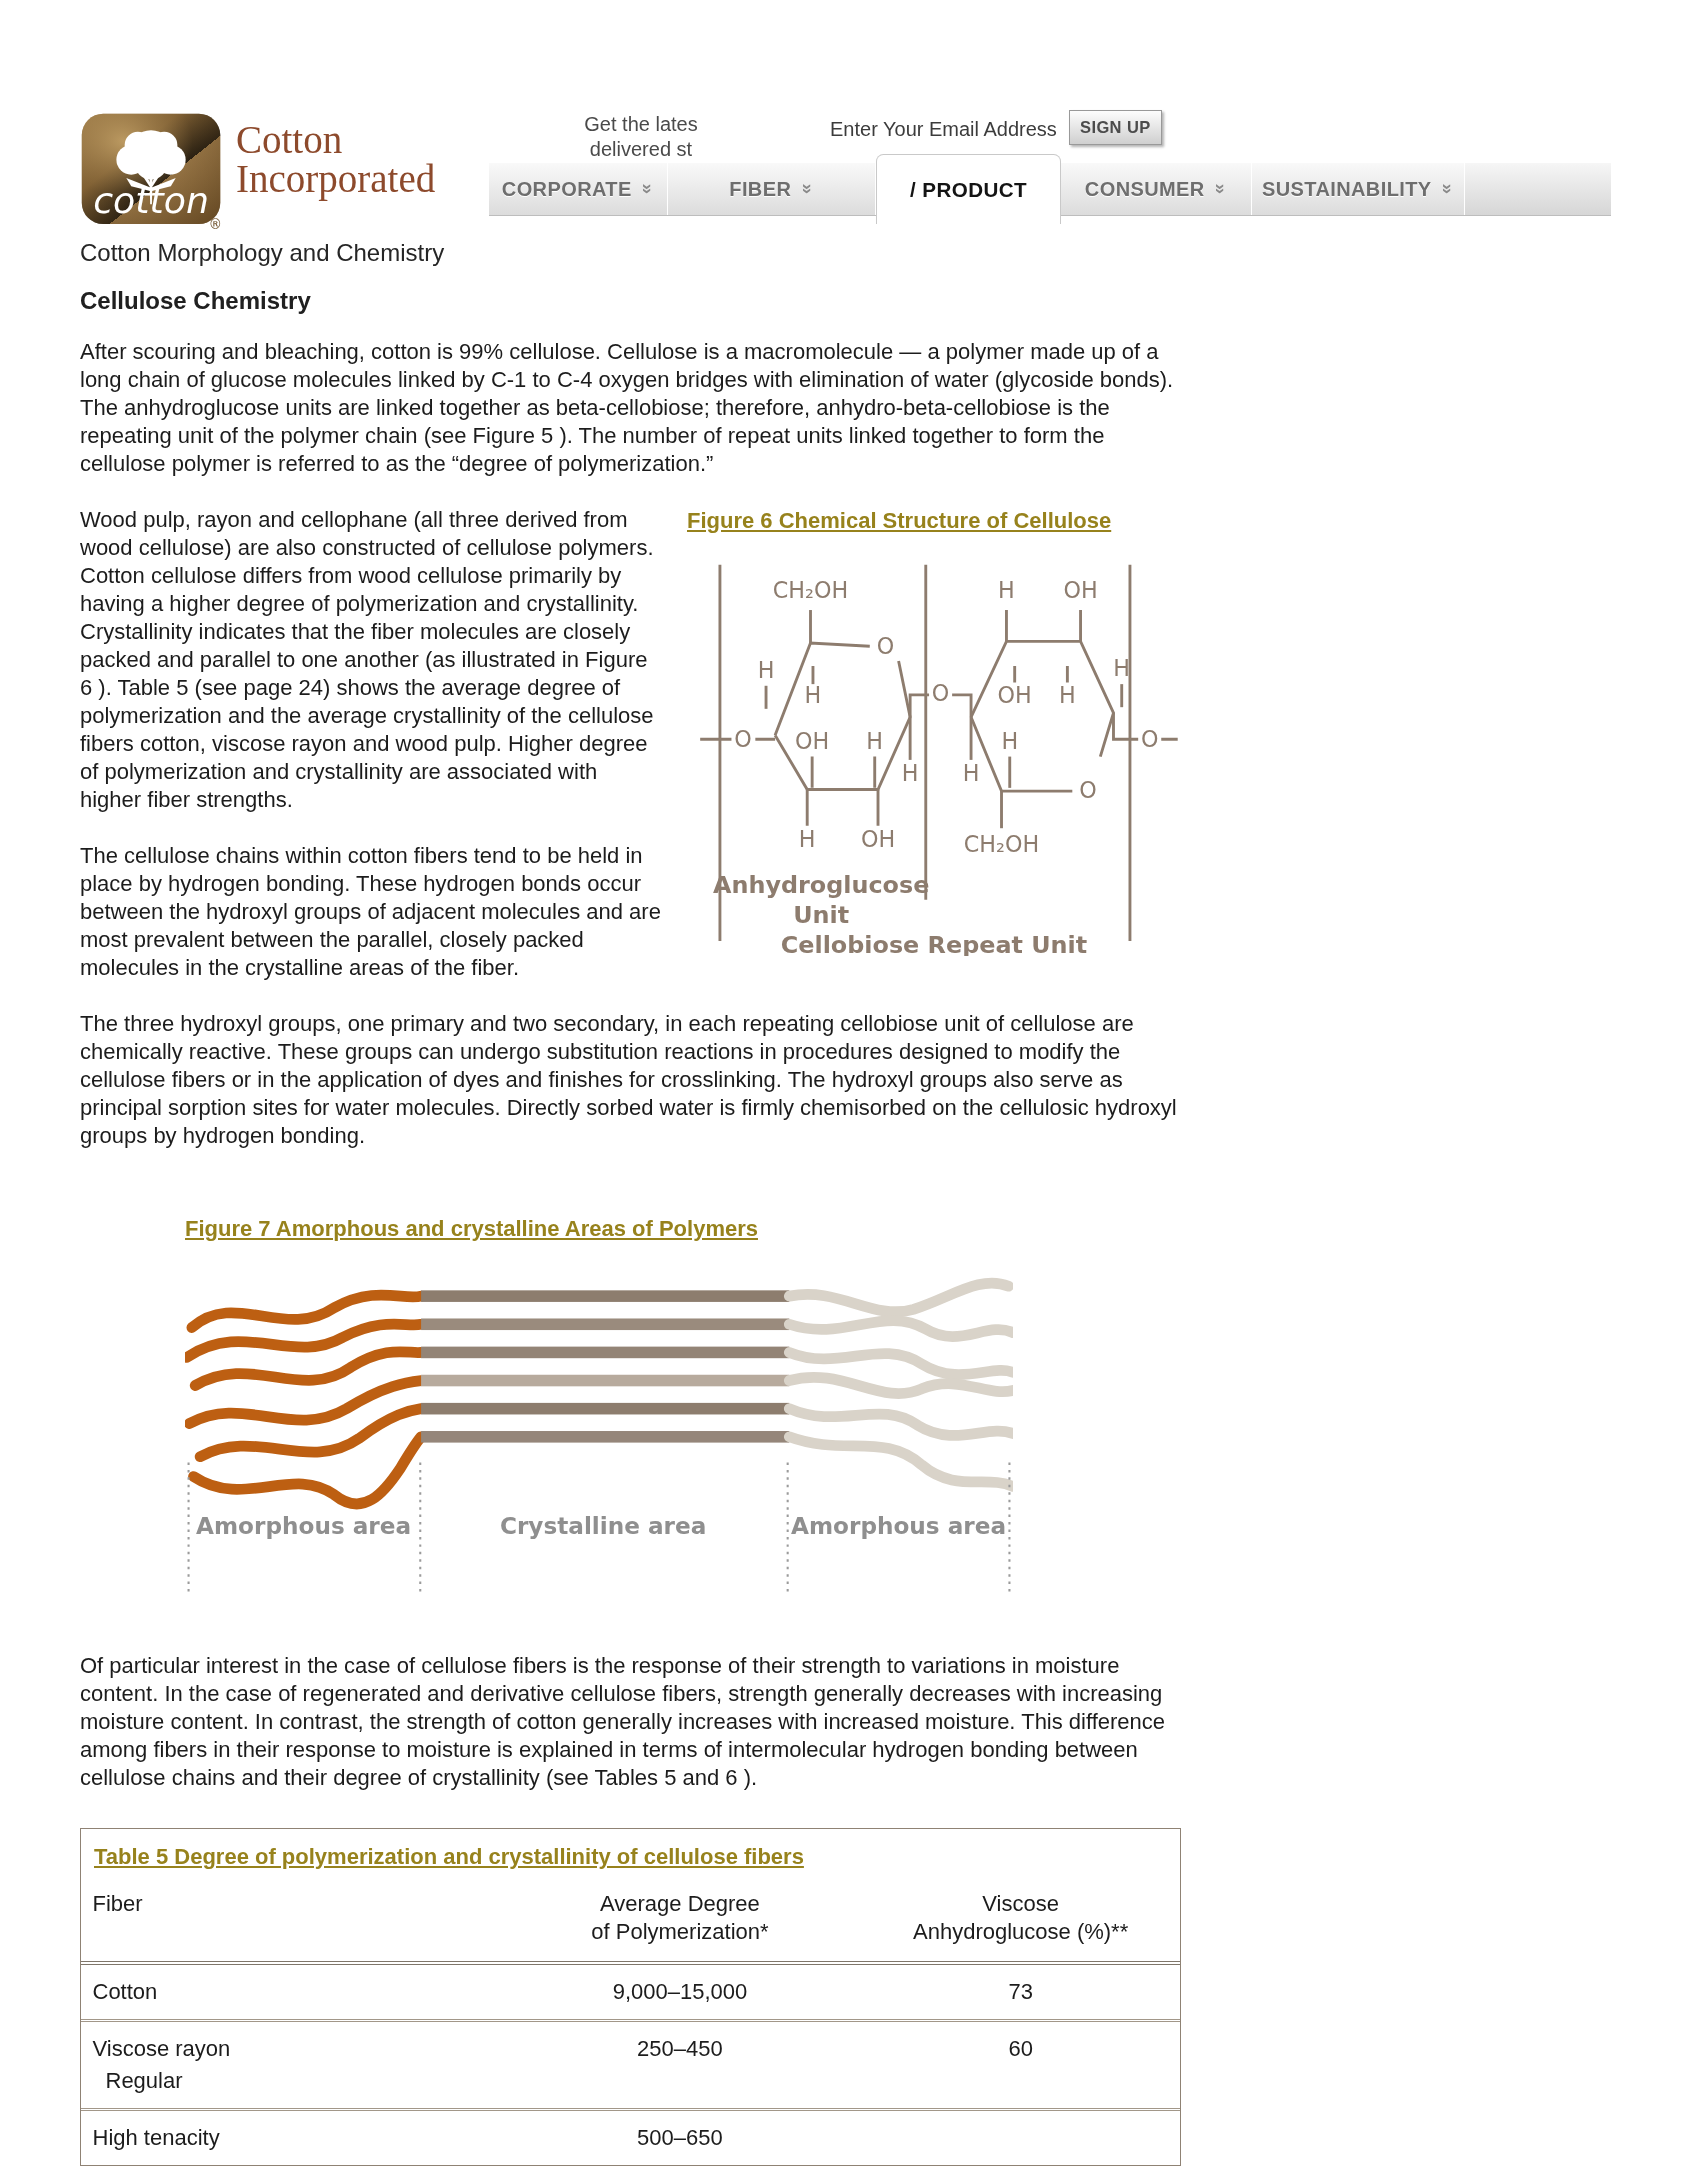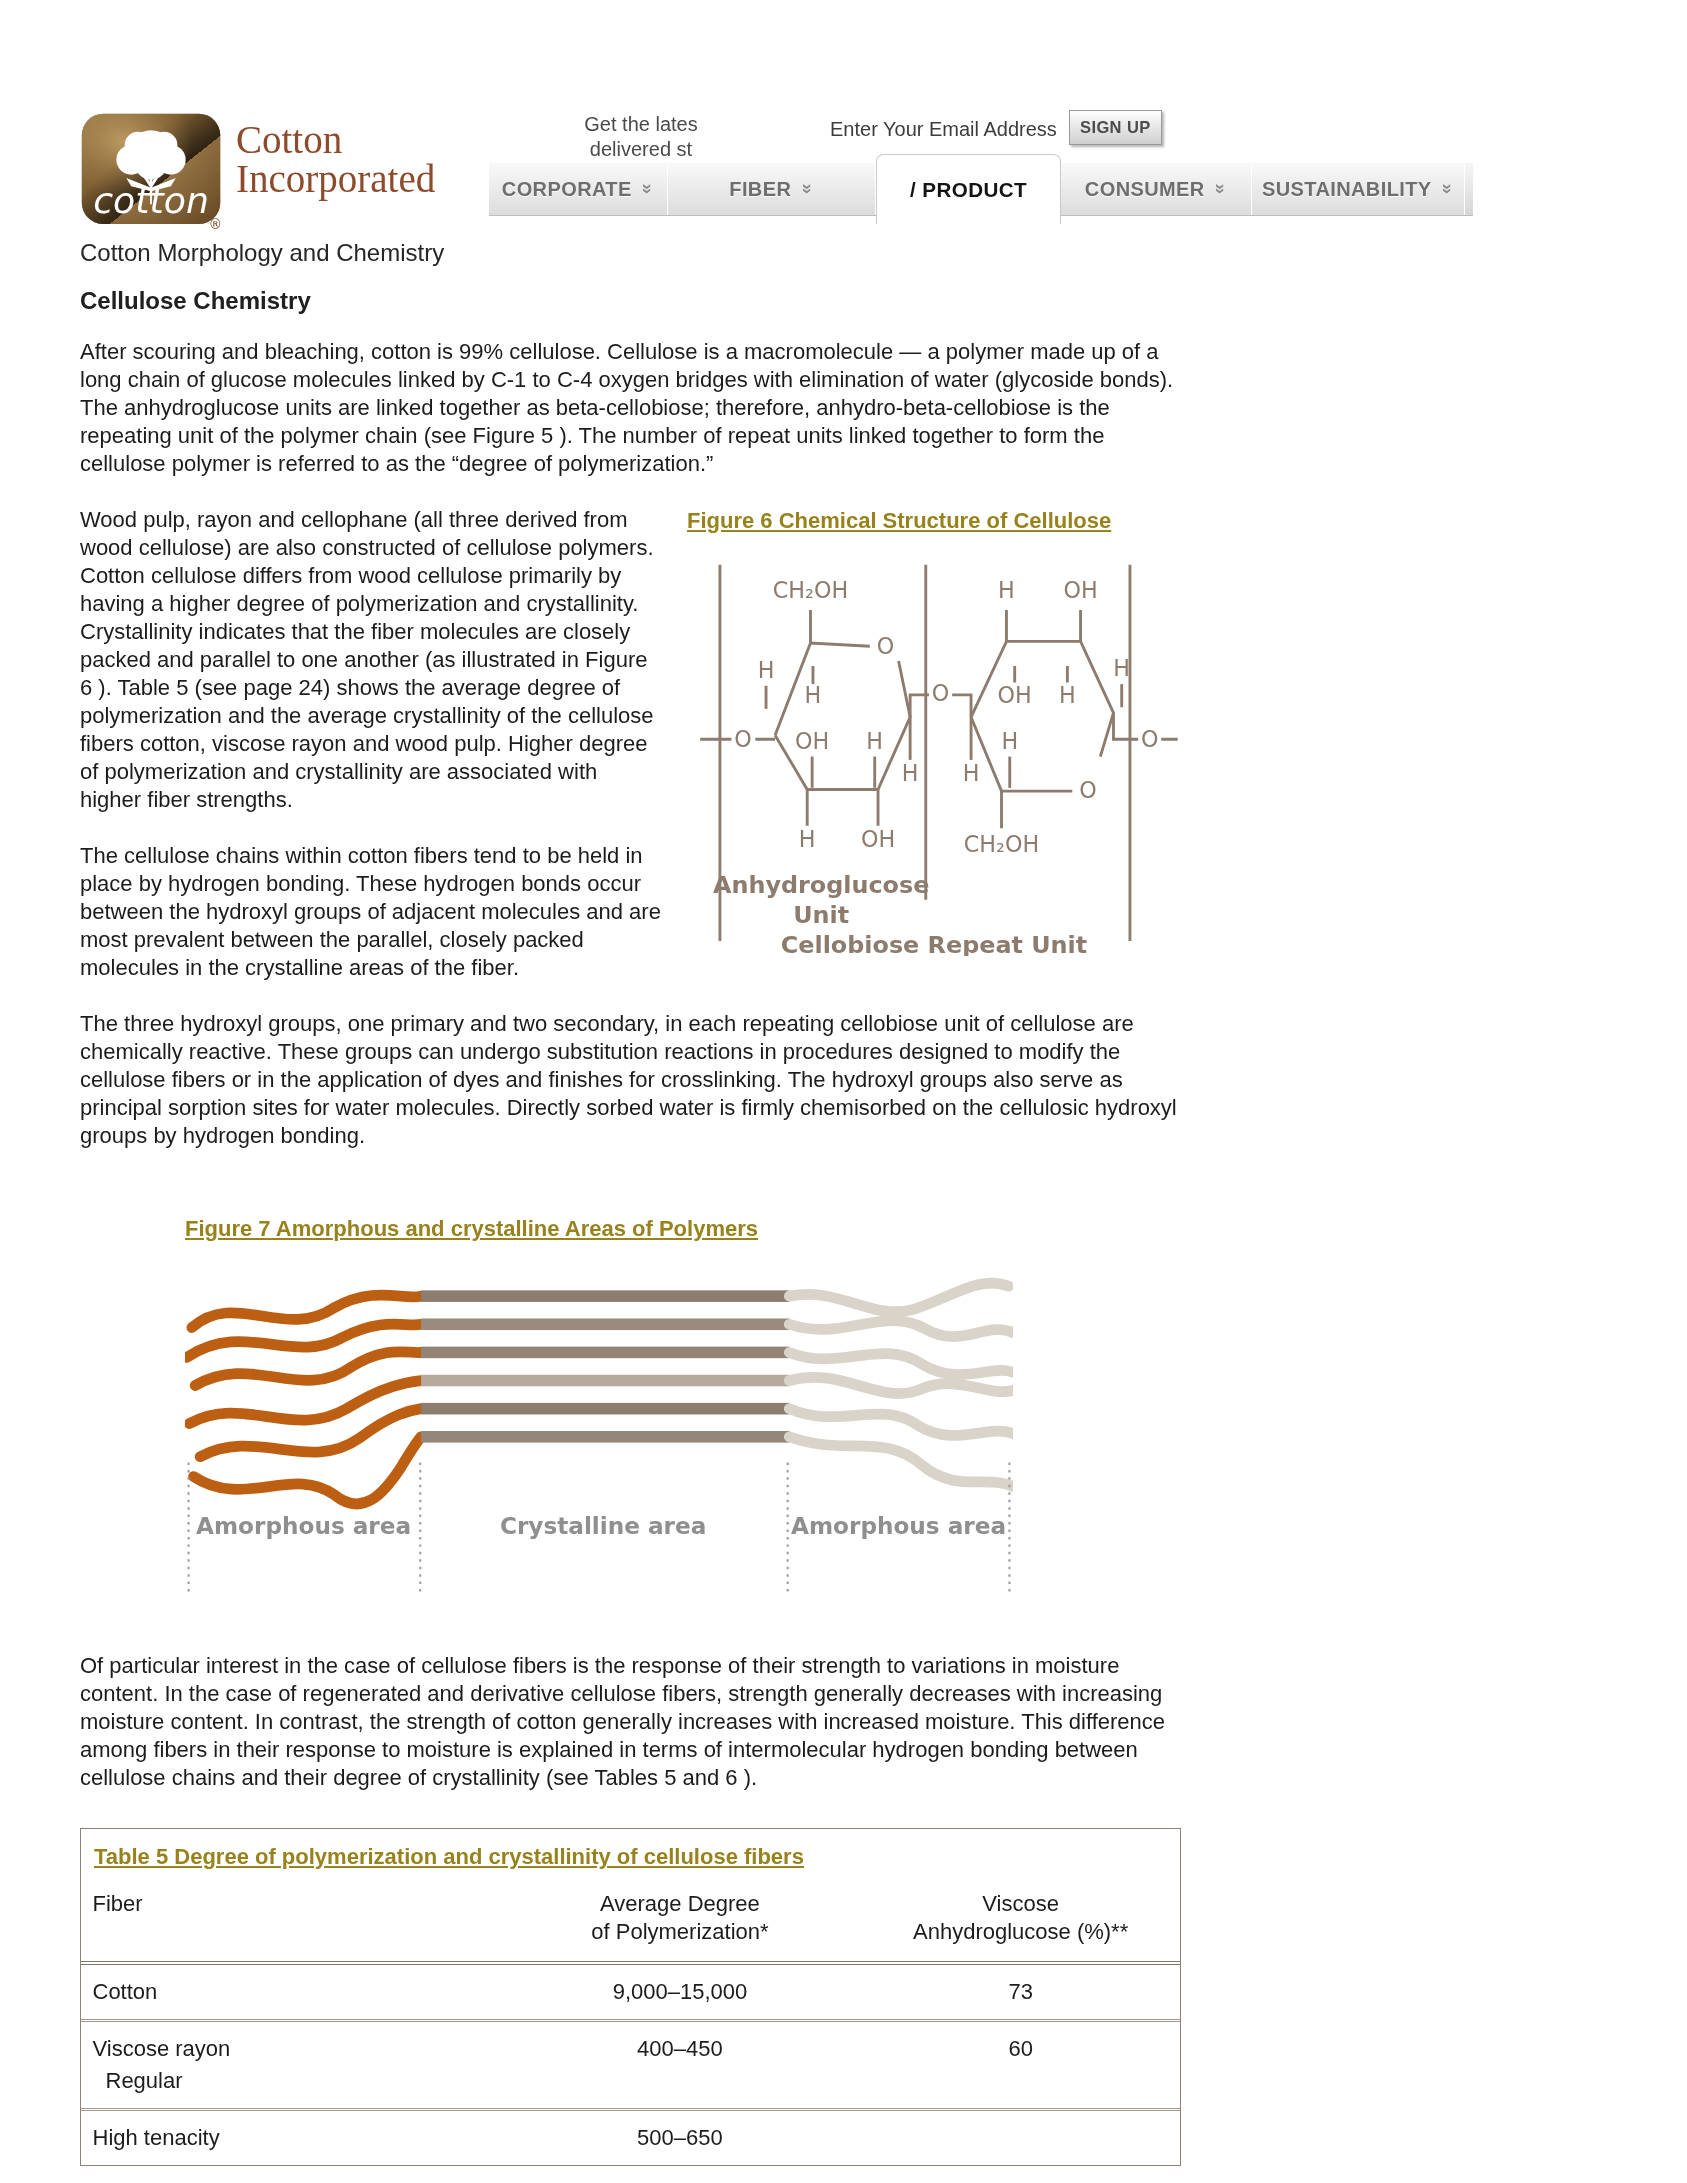--- a/index.html
+++ b/index.html
@@ -13,21 +13,21 @@
   .newsletter{position:absolute;left:534px;top:112px;width:214px;text-align:center;
               font-size:20px;line-height:25px;color:#4a4a4a;}
   .email-input{position:absolute;left:828px;top:117px;width:231px;border:none;outline:none;
                font-size:20px;color:#3c3c3c;background:transparent;font-family:"Liberation Sans",sans-serif;}
   .email-input::placeholder{color:#3c3c3c;opacity:1;}
   .signup-btn{position:absolute;left:1069px;top:110px;height:35px;padding:0 10px;
               font-size:16.5px;font-weight:bold;color:#4c4c4c;letter-spacing:0.4px;
               background:linear-gradient(#fdfdfd,#cfcfcf);border:0.8px solid #999;
               box-shadow:1.6px 1.6px 2.5px rgba(0,0,0,.3);font-family:"Liberation Sans",sans-serif;cursor:pointer;}
 
-  .nav{position:absolute;left:489px;top:163px;width:984px;height:52px;display:flex;
+  .nav{position:absolute;left:489px;top:163px;width:1122px;height:52px;display:flex;
        background:linear-gradient(#f6f6f6,#d6d6d6);border-bottom:0.8px solid #bdbdbd;}
   .tab{display:flex;align-items:center;justify-content:center;gap:11.5px;
        font-size:20px;font-weight:bold;color:#6e6e6e;letter-spacing:0.4px;
        background:linear-gradient(#f9f9f9,#dcdcdc);border-right:1.6px solid #fff;
        text-shadow:0 0.8px 0 #fff;cursor:pointer;box-sizing:border-box;}
   .t1{width:179px}.t2{width:208px}.t3{width:185px}.t4{width:191px}.t5{width:213px}
   .chev{display:inline-block;transform:rotate(90deg);font-size:19px;color:#8a8a8a;font-weight:bold;}
   .tab.active{position:relative;top:-9px;height:70px;background:#fff;color:#141414;
               border:0.8px solid #c9c9c9;border-bottom:none;border-radius:7.4px 7.4px 0 0;
               font-size:20.6px;z-index:3;text-shadow:none;}
@@ -288,21 +288,21 @@
           <tr>
             <td class="col-f"><span>Cotton</span></td>
             <td class="col-c">9,000–15,000</td>
             <td class="col-r">73</td>
           </tr>
           <tr>
             <td class="col-f">
               <span>Viscose rayon</span>
               <span class="sub">Regular</span>
             </td>
-            <td class="col-c" style="vertical-align:top">400–450</td>
+            <td class="col-c" style="vertical-align:top">250–450</td>
             <td class="col-r" style="vertical-align:top">60</td>
           </tr>
           <tr>
             <td class="col-f"><span>High tenacity</span></td>
             <td class="col-c">500–650</td>
             <td class="col-r"></td>
           </tr>
 
         </tbody>
       </table>

